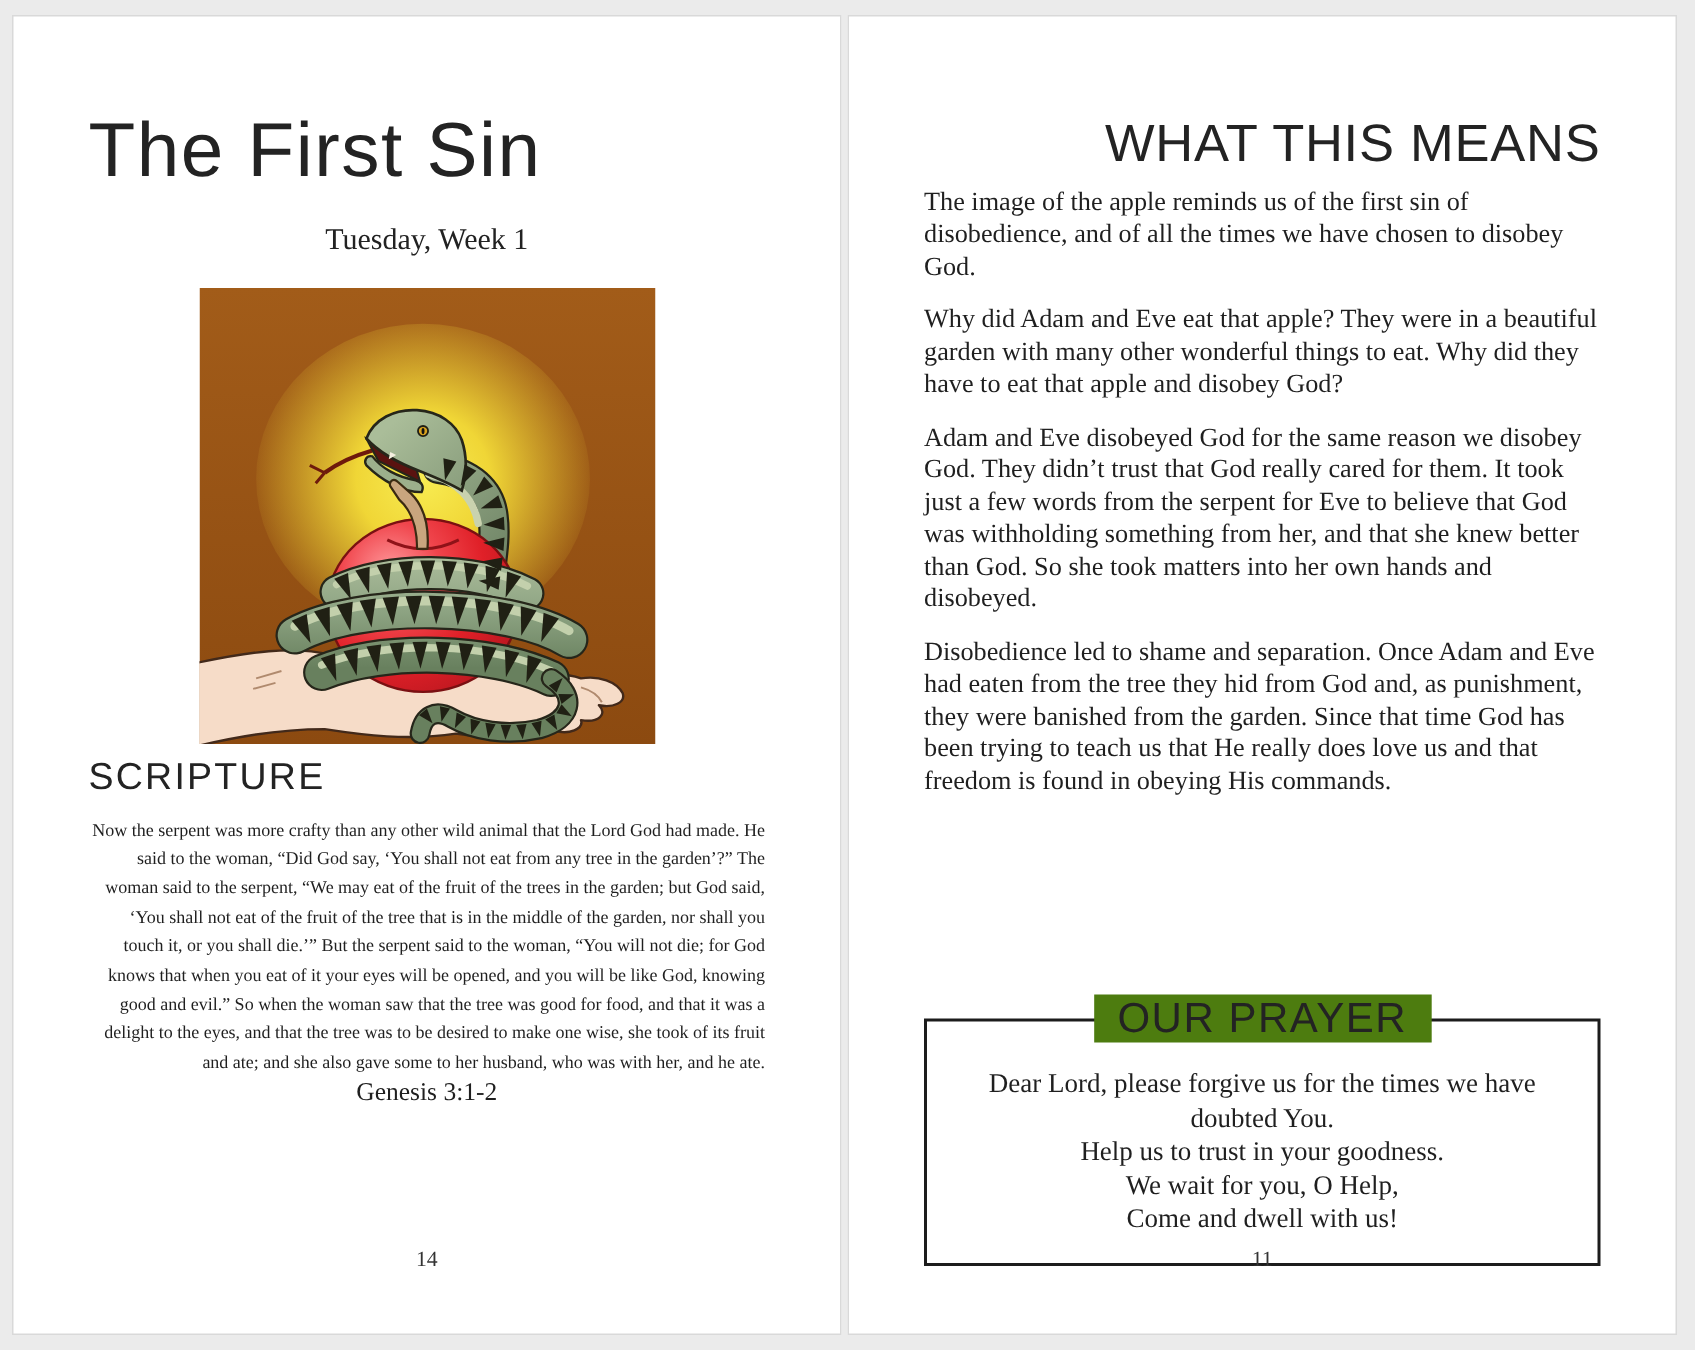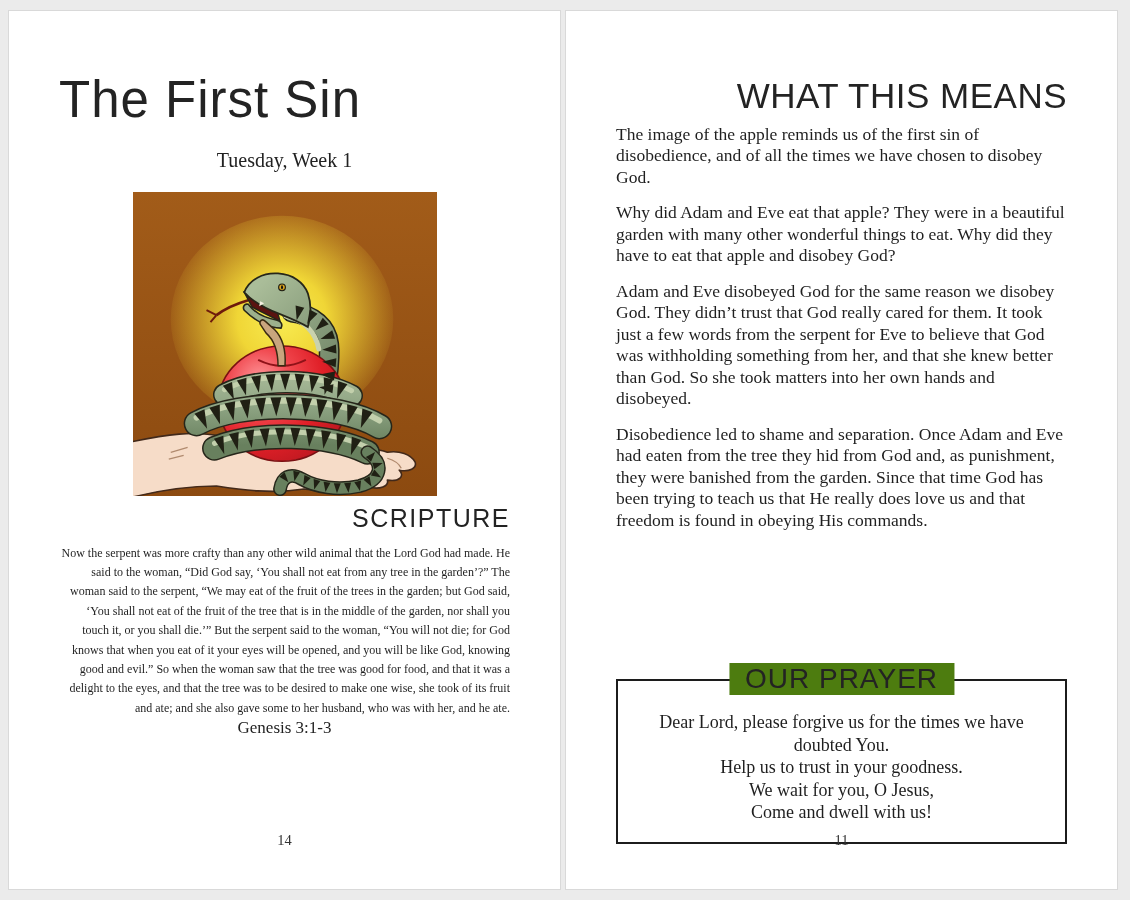--- a/index.html
+++ b/index.html
@@ -40,21 +40,21 @@
     font-size:20px;
     color:#222;
   }
   .artwork{
     width:304px;height:304px;
     margin:20px auto 0 auto;
     display:block;
   }
   .section-heading{
     margin-top:8px;
-    text-align:right;
+    text-align:left;
     font-family:"Liberation Sans", sans-serif;
     font-size:25px;
     letter-spacing:1.5px;
     color:#232323;
   }
   .scripture-text{
     margin-top:11px;
     font-size:12px;
     line-height:19.4px;
     text-align:right;
@@ -262,41 +262,41 @@
             <polygon points="198.73988426865273,292.7536054155996 191.822749160592,291.67971440770646 193.7471867033464,302.09828149459696" fill="#202014"></polygon>
             <polygon points="188.5622261274733,290.9647967220056 181.85058113889397,288.9763748484391 182.3658009566601,299.5586500546214" fill="#202014"></polygon>
             <polygon points="178.84408774117156,287.86076407842603 172.53808938809573,284.82195102543886 171.34992706036635,295.34992662775505" fill="#202014"></polygon>
             <polygon points="168.1248478537433,282.21549361710044 161.31738629772315,280.58501296302705 162.39185899848553,291.1251983700925" fill="#202014"></polygon>
             <polygon points="152.6350315800258,282.174375113152 147.28433837370713,286.68769785940617 156.40728890008666,292.07488392387717" fill="#202014"></polygon>
           </g>
       </svg>
 
       <div class="section-heading">SCRIPTURE</div>
       <div class="scripture-text">Now the serpent was more crafty than any other wild animal that the Lord God had made. He said to the woman, “Did God say, ‘You shall not eat from any tree in the garden’?” The woman said to the serpent, “We may eat of the fruit of the trees in the garden; but God said, ‘You shall not eat of the fruit of the tree that is in the middle of the garden, nor shall you touch it, or you shall die.’” But the serpent said to the woman, “You will not die; for God knows that when you eat of it your eyes will be opened, and you will be like God, knowing good and evil.” So when the woman saw that the tree was good for food, and that it was a delight to the eyes, and that the tree was to be desired to make one wise, she took of its fruit and ate; and she also gave some to her husband, who was with her, and he ate.</div>
-      <div class="scripture-ref">Genesis 3:1-3</div>
+      <div class="scripture-ref">Genesis 3:1-2</div>
     </div>
     <div class="page-number">14</div>
   </div>
 
   <div class="page">
     <div class="page-inner">
       <div class="means-heading">WHAT THIS MEANS</div>
       <div class="means-paragraphs">
           <p>The image of the apple reminds us of the first sin of disobedience, and of all the times we have chosen to disobey God.</p>
           <p>Why did Adam and Eve eat that apple? They were in a beautiful garden with many other wonderful things to eat. Why did they have to eat that apple and disobey God?</p>
           <p>Adam and Eve disobeyed God for the same reason we disobey God. They didn’t trust that God really cared for them. It took just a few words from the serpent for Eve to believe that God was withholding something from her, and that she knew better than God. So she took matters into her own hands and disobeyed.</p>
           <p>Disobedience led to shame and separation. Once Adam and Eve had eaten from the tree they hid from God and, as punishment, they were banished from the garden. Since that time God has been trying to teach us that He really does love us and that freedom is found in obeying His commands.</p>
         </div>
 
       <div class="prayer-box">
         <div class="prayer-heading">OUR PRAYER</div>
         <div class="prayer-lines">
             <div>Dear Lord, please forgive us for the times we have doubted You.</div>
             <div>Help us to trust in your goodness.</div>
-            <div>We wait for you, O Jesus,</div>
+            <div>We wait for you, O Help,</div>
             <div>Come and dwell with us!</div>
           </div>
       </div>
     </div>
     <div class="page-number">11</div>
   </div>
 
 </div>
 
 </body></html>

